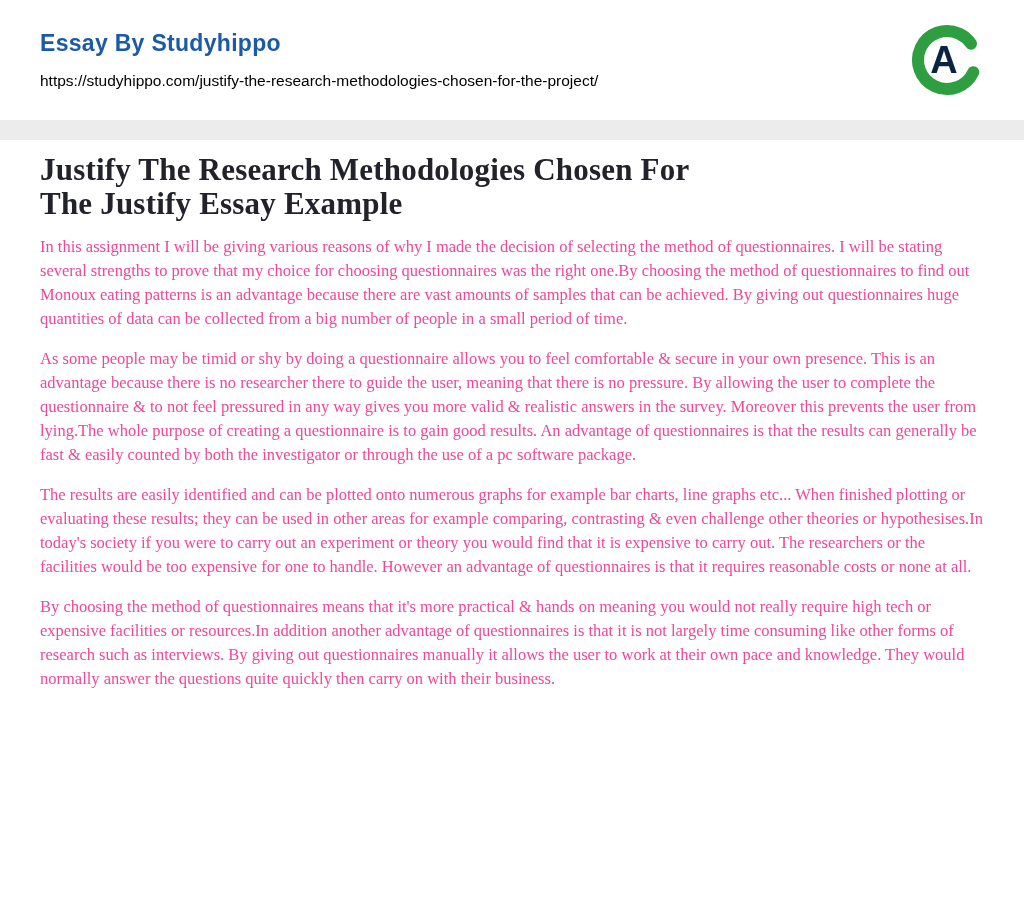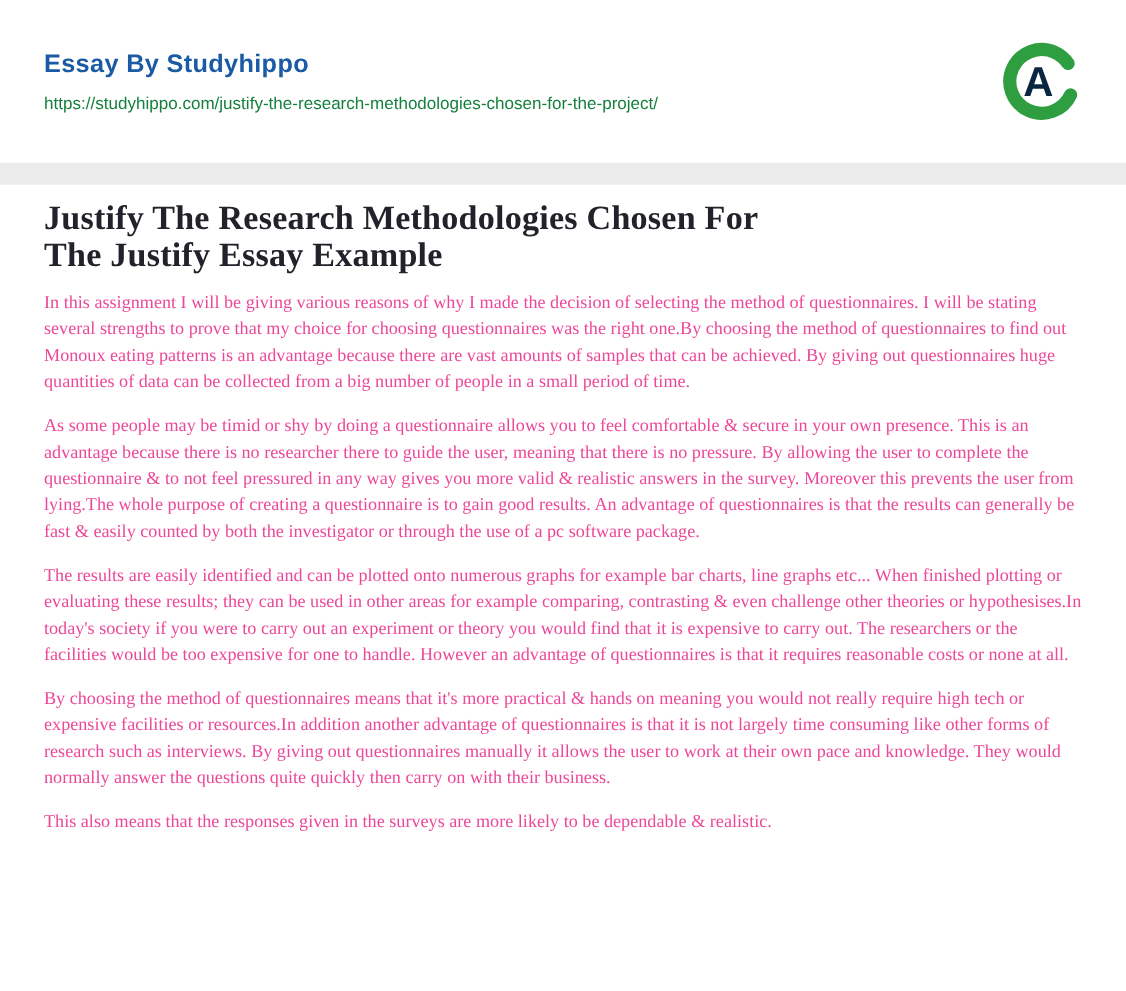--- a/index.html
+++ b/index.html
@@ -6,38 +6,38 @@
   html, body { background: #ffffff; }
   body {
     width: 1024px;
     height: 901px;
     overflow: hidden;
     font-family: "Liberation Sans", sans-serif;
   }
 
   
   .site-header {
-    height: 148px;
+    height: 120px;
     background: #ffffff;
     display: flex;
     align-items: center;
     justify-content: space-between;
     padding: 0 40px;
   }
   .header-text { display: flex; flex-direction: column; }
   .brand {
     color: #1b5aa5;
     font-size: 23px;
     font-weight: 700;
     letter-spacing: 0.3px;
     margin-bottom: 15px;
     cursor: pointer;
   }
   .page-url {
-    color: #15803d;
+    color: #000000;
     font-size: 15.5px;
     text-decoration: none;
     cursor: pointer;
   }
   .logo { width: 74px; height: 74px; cursor: pointer; flex: 0 0 auto; }
 
   
   .band { height: 20px; background: #ececec; }
   .footer-band { height: 33px; background: #ececec; }
 
@@ -88,16 +88,15 @@
 
 <main class="content">
   <h1 class="essay-title">
     <span>Justify The Research Methodologies Chosen For</span>
     <span>The Justify Essay Example</span>
   </h1>
   <p>In this assignment I will be giving various reasons of why I made the decision of selecting the method of questionnaires. I will be stating several strengths to prove that my choice for choosing questionnaires was the right one.By choosing the method of questionnaires to find out Monoux eating patterns is an advantage because there are vast amounts of samples that can be achieved. By giving out questionnaires huge quantities of data can be collected from a big number of people in a small period of time.</p>
   <p>As some people may be timid or shy by doing a questionnaire allows you to feel comfortable &amp; secure in your own presence. This is an advantage because there is no researcher there to guide the user, meaning that there is no pressure. By allowing the user to complete the questionnaire &amp; to not feel pressured in any way gives you more valid &amp; realistic answers in the survey. Moreover this prevents the user from lying.The whole purpose of creating a questionnaire is to gain good results. An advantage of questionnaires is that the results can generally be fast &amp; easily counted by both the investigator or through the use of a pc software package.</p>
   <p>The results are easily identified and can be plotted onto numerous graphs for example bar charts, line graphs etc... When finished plotting or evaluating these results; they can be used in other areas for example comparing, contrasting &amp; even challenge other theories or hypothesises.In today's society if you were to carry out an experiment or theory you would find that it is expensive to carry out. The researchers or the facilities would be too expensive for one to handle. However an advantage of questionnaires is that it requires reasonable costs or none at all.</p>
   <p>By choosing the method of questionnaires means that it's more practical &amp; hands on meaning you would not really require high tech or expensive facilities or resources.In addition another advantage of questionnaires is that it is not largely time consuming like other forms of research such as interviews. By giving out questionnaires manually it allows the user to work at their own pace and knowledge. They would normally answer the questions quite quickly then carry on with their business.</p>
-  <p>This also means that the responses given in the surveys are more likely to be dependable &amp; realistic.</p>
 </main>
 
 <footer class="footer-band"></footer>
 
 </body></html>

